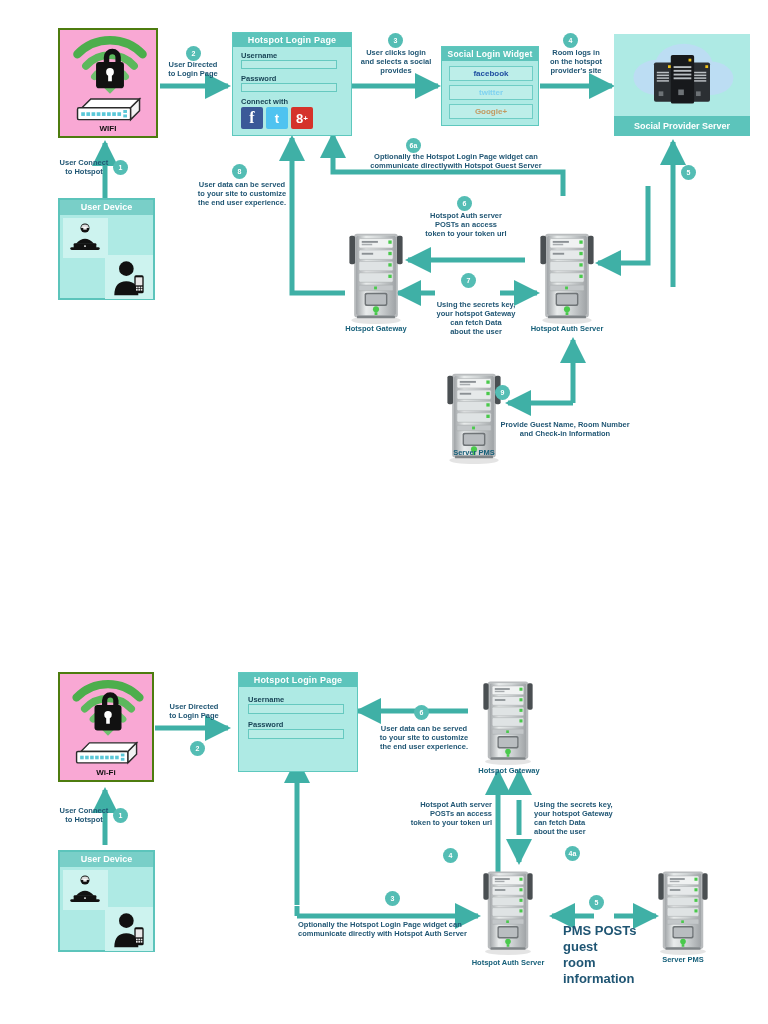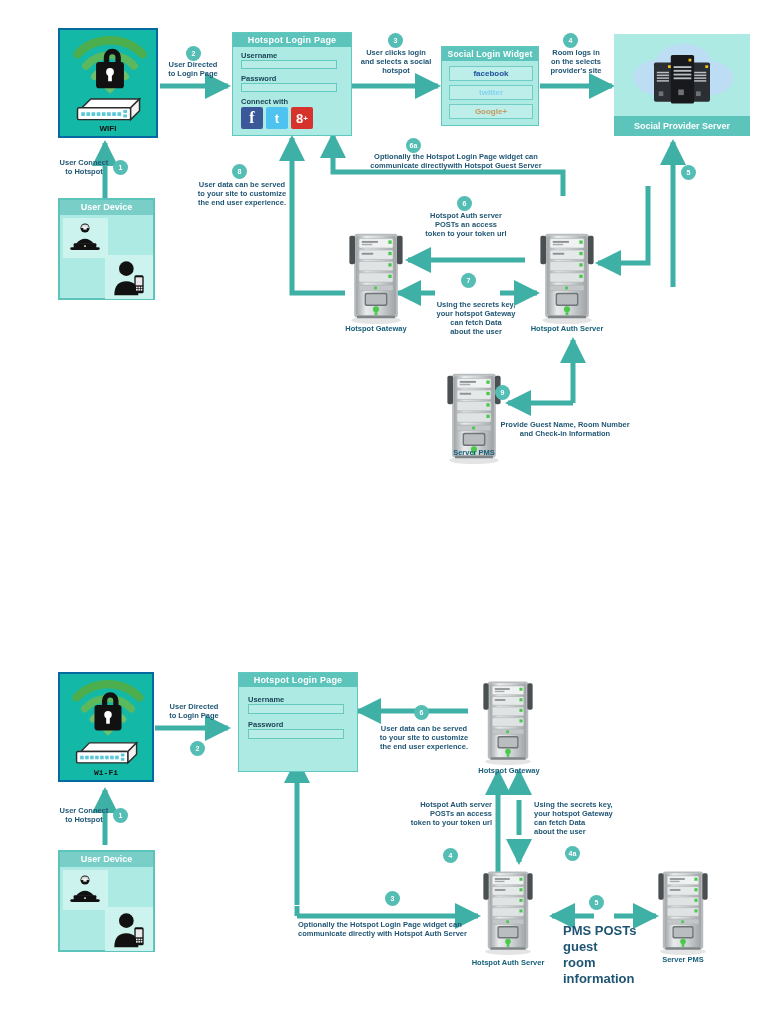--- a/index.html
+++ b/index.html
@@ -5,21 +5,21 @@
   html,body{margin:0;padding:0;background:#ffffff;}
   body{width:768px;height:1024px;position:relative;overflow:hidden;
        font-family:"Liberation Sans","DejaVu Sans",sans-serif;}
   .diagram{position:absolute;left:0;top:0;width:768px;height:1024px;}
   .node{position:absolute;box-sizing:border-box;}
 
   
   .panel{background:#aeeae4;border:1px solid #5ec8be;box-sizing:border-box;}
   .panel-title{background:#5cc4bb;color:#ffffff;font-weight:bold;text-align:center;
                letter-spacing:.2px;}
-  .wifi-box{background:#14b8a6;border:2px solid #0369a1;box-sizing:border-box;}
+  .wifi-box{background:#f9a8d4;border:2px solid #4d7c0f;box-sizing:border-box;}
   .device-box{background:#aeeae4;border:2px solid #5cc4bb;box-sizing:border-box;}
   .device-title{background:#79cfc8;color:#ffffff;font-weight:bold;text-align:center;}
 
   .field-label{color:#143f52;font-weight:bold;text-align:right;}
   .field-input{background:#b8ece6;border:1px solid #66c9c0;box-sizing:border-box;}
 
   .cap{position:absolute;color:#1f5573;font-weight:bold;text-align:center;
        line-height:1.22;}
   .cap.l{text-align:left;}
   .cap.r{text-align:right;}
@@ -297,25 +297,25 @@
     <div>User Connect</div>
     <div>to Hotspot</div>
   </div>
   <div class="cap" style="left:158px;top:60px;width:70px;font-size:7.5px;">
     <div>User Directed</div>
     <div>to Login Page</div>
   </div>
   <div class="cap" style="left:354px;top:48px;width:84px;font-size:7.5px;">
     <div>User clicks login</div>
     <div>and selects a social</div>
-    <div>hotspot</div>
+    <div>provides</div>
   </div>
   <div class="cap" style="left:540px;top:48px;width:72px;font-size:7.5px;">
     <div>Room logs in</div>
-    <div>on the selects</div>
+    <div>on the hotspot</div>
     <div>provider's site</div>
   </div>
   <div class="cap" style="left:418px;top:211px;width:96px;font-size:7.5px;">
     <div>Hotspot Auth server</div>
     <div>POSTs an access</div>
     <div>token to your token url</div>
   </div>
   <div class="cap" style="left:348px;top:152px;width:216px;font-size:7.5px;">
     <div>Optionally the Hotspot Login Page widget can</div>
     <div>communicate directlywith Hotspot Guest Server</div>
@@ -358,21 +358,21 @@
 
       <path d="M594 916 L552 916"></path>
       <path d="M614 916 L656 916"></path>
     </g>
     <g stroke="#3fb0a6" stroke-width="5" fill="none">
       <path d="M297 916 L297 906"></path>
       <path d="M519 800 L519 835"></path>
     </g>
   </svg>
 
-  <div class="node wifi-box" style="left:58px;top:672px;width:96px;height:110px;font-family:Liberation Mono, monospace;">
+  <div class="node wifi-box" style="left:58px;top:672px;width:96px;height:110px;">
     <svg viewBox="0 0 100 80" width="76" height="60" style="position:absolute;left:10px;top:4px">
         <use href="#sym-wifilock"></use>
       </svg>
     <svg viewBox="0 0 100 42" width="72" height="30" style="position:absolute;left:12px;top:66px">
         <use href="#sym-router"></use>
       </svg>
     <div style="position:absolute;left:0;bottom:3px;width:100%;text-align:center;font-size:8px;font-weight:bold;color:#111">Wi-Fi</div>
   </div>
 
   <div class="node device-box" style="left:58px;top:850px;width:97px;height:102px;">

